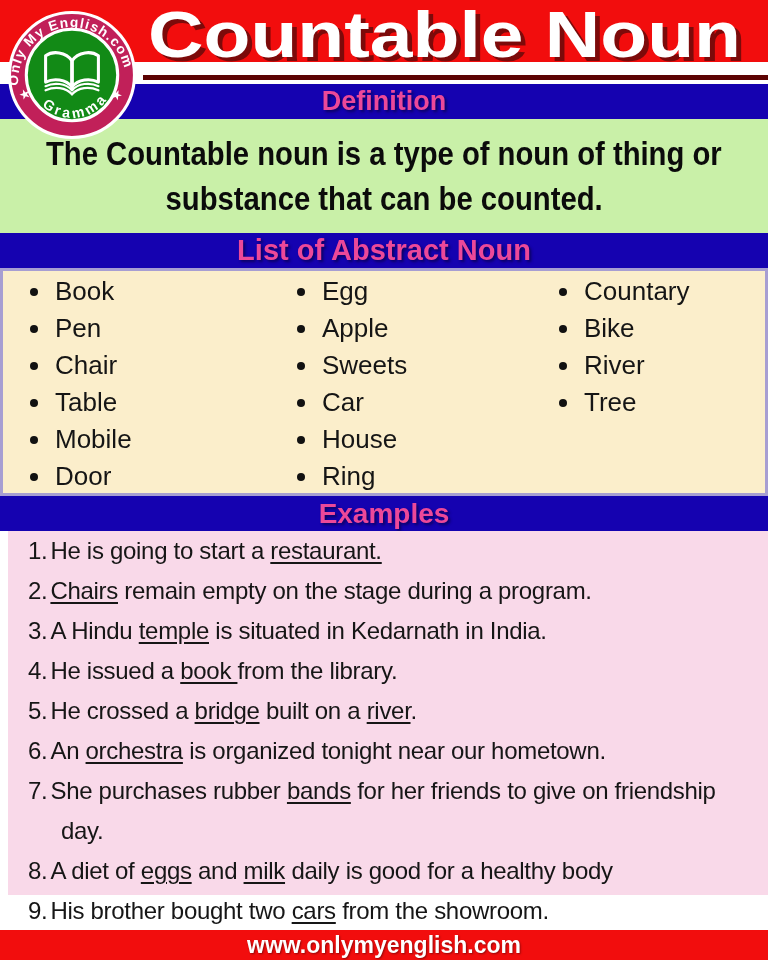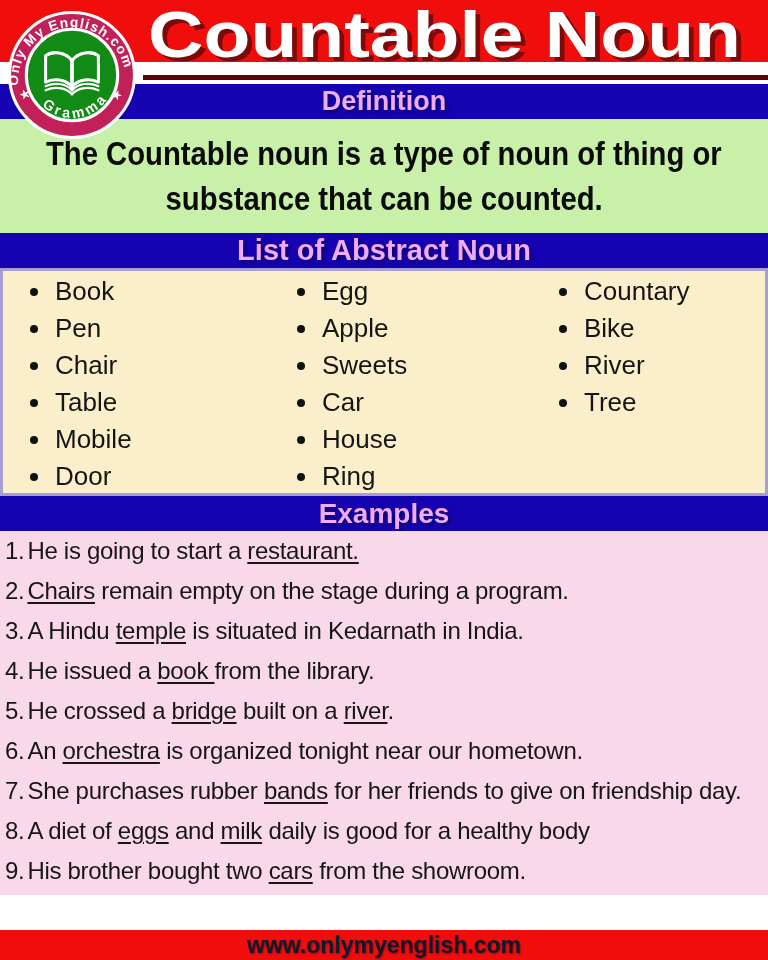--- a/index.html
+++ b/index.html
@@ -14,21 +14,21 @@
     position:absolute;left:148px;top:3px;line-height:1;white-space:nowrap;
     font-size:64px;font-weight:700;color:#ffffff;
     transform:scaleX(1.2);transform-origin:left top;
     text-shadow:4px 4px 0 var(--title-shadow-maroon,#7c0a0a);
   }
   .title-underline{position:absolute;left:143px;right:0;top:68px;height:7px;background:#ffffff;}
   .title-underline-shadow{position:absolute;left:143px;right:0;top:75px;height:5px;background:#5c0303;}
   
   .bar{
     position:absolute;left:0;right:0;height:35px;background:var(--bar-blue,#1502b0);
-    color:#f0abfc;font-weight:700;display:flex;align-items:center;justify-content:center;
+    color:#ec4899;font-weight:700;display:flex;align-items:center;justify-content:center;
     text-shadow:2px 2px 3px rgba(0,0,0,0.45);
   }
   .bar-definition{top:84px;font-size:27px;}
   .bar-list{top:233px;font-size:29px;}
   .bar-examples{top:496px;font-size:28px;}
   
   .green-section{
     position:absolute;top:119px;left:0;right:0;height:114px;
     background:var(--definition-green,#c9f0a8);
     display:flex;flex-direction:column;align-items:center;justify-content:center;
@@ -44,34 +44,35 @@
     border:3px solid var(--border-lavender,#a79ed2);
   }
   .noun-col{position:absolute;top:2px;list-style:none;margin:0;padding:0;}
   .noun-col-1{left:27px;}
   .noun-col-2{left:294px;}
   .noun-col-3{left:556px;}
   .noun-col li{display:flex;align-items:center;height:37px;font-size:26px;color:#151515;}
   .bullet{width:8px;height:8px;border-radius:50%;background:#111111;margin-right:17px;flex:none;}
   
   .pink-section{
-    position:absolute;top:531px;left:0;right:0;height:364px;
+    position:absolute;top:531px;left:8px;right:0;height:364px;
     background:var(--examples-pink,#f9d9e9);
+    padding-left:15px;
   }
   .examples-list{margin:0;padding:0 4px 0 5px;list-style:none;}
   .examples-list li{
     font-size:24px;line-height:40px;color:#161616;letter-spacing:-0.3px;
     padding-left:33px;text-indent:-33px;
   }
   .examples-list .num{margin-right:3px;}
   .u{text-decoration:underline;text-decoration-thickness:2px;text-underline-offset:3px;}
   
   .footer{
     position:absolute;top:930px;left:0;right:0;height:30px;background:var(--footer-red,#f20d0d);
-    color:#0f172a;font-weight:700;font-size:23px;
+    color:#ffffff;font-weight:700;font-size:23px;
     display:flex;align-items:center;justify-content:center;
     text-shadow:1px 1px 2px rgba(0,0,0,0.4);
   }
   
   .logo-badge{position:absolute;left:7px;top:9px;width:130px;height:132px;}
   .ring-top{font-size:13.5px;font-weight:700;letter-spacing:1.2px;fill:#ffffff;}
   .ring-bottom{font-size:14px;font-weight:700;letter-spacing:3px;fill:#ffffff;}
   .star{font-size:13px;fill:#ffffff;}
   .book-stroke{fill:none;stroke:#ffffff;stroke-width:3;stroke-linecap:round;stroke-linejoin:round;}
   .book-stroke-thin{fill:none;stroke:#ffffff;stroke-width:2.2;stroke-linecap:round;stroke-linejoin:round;}

